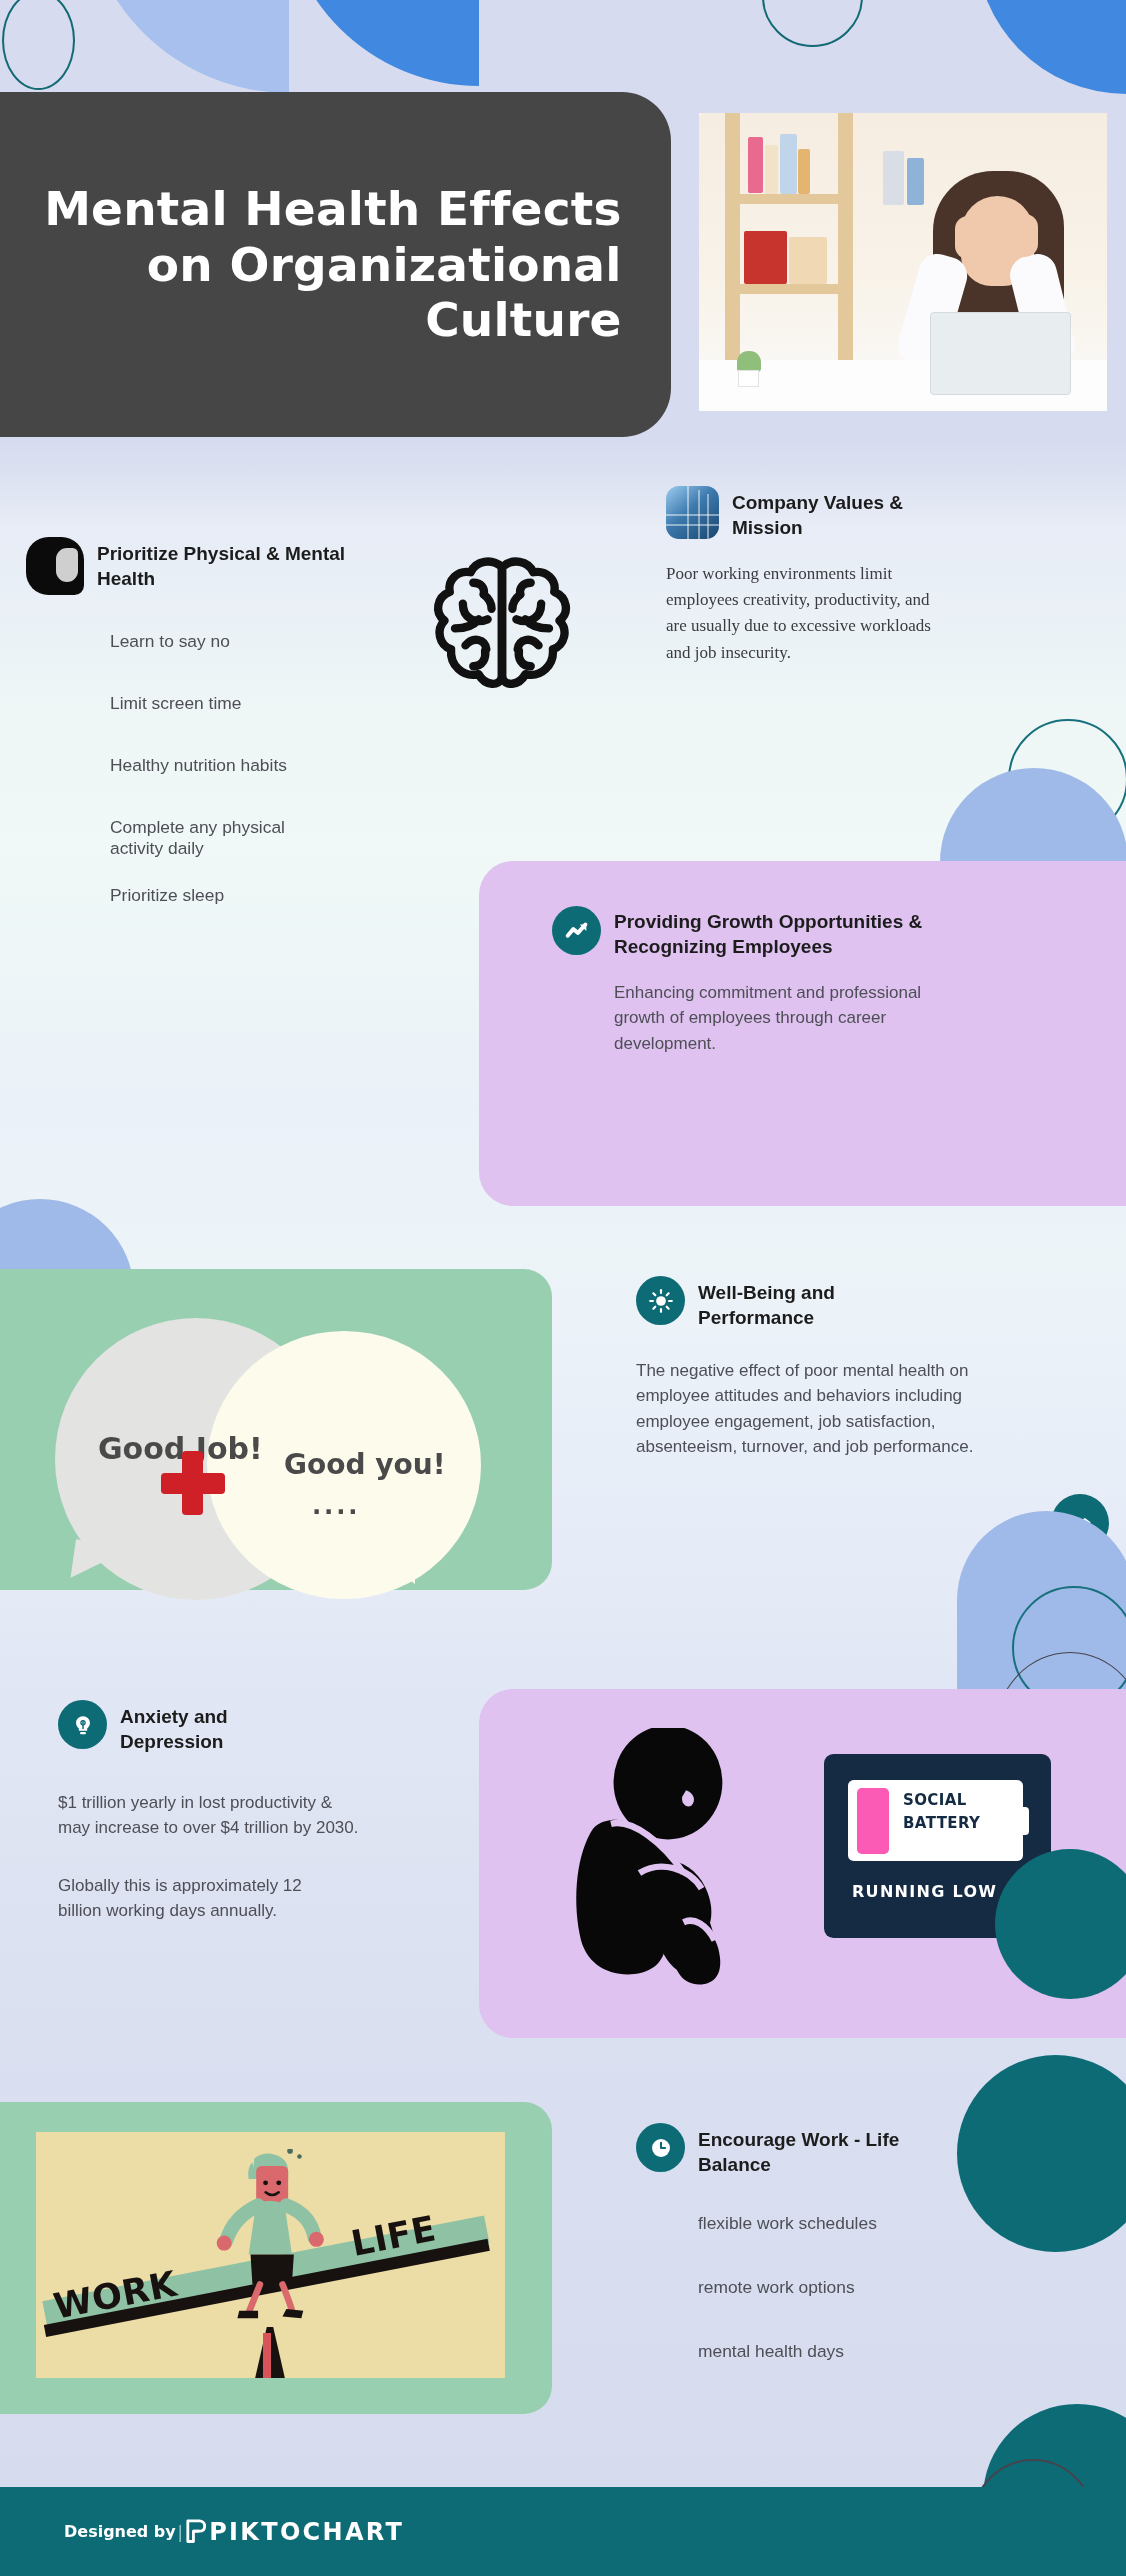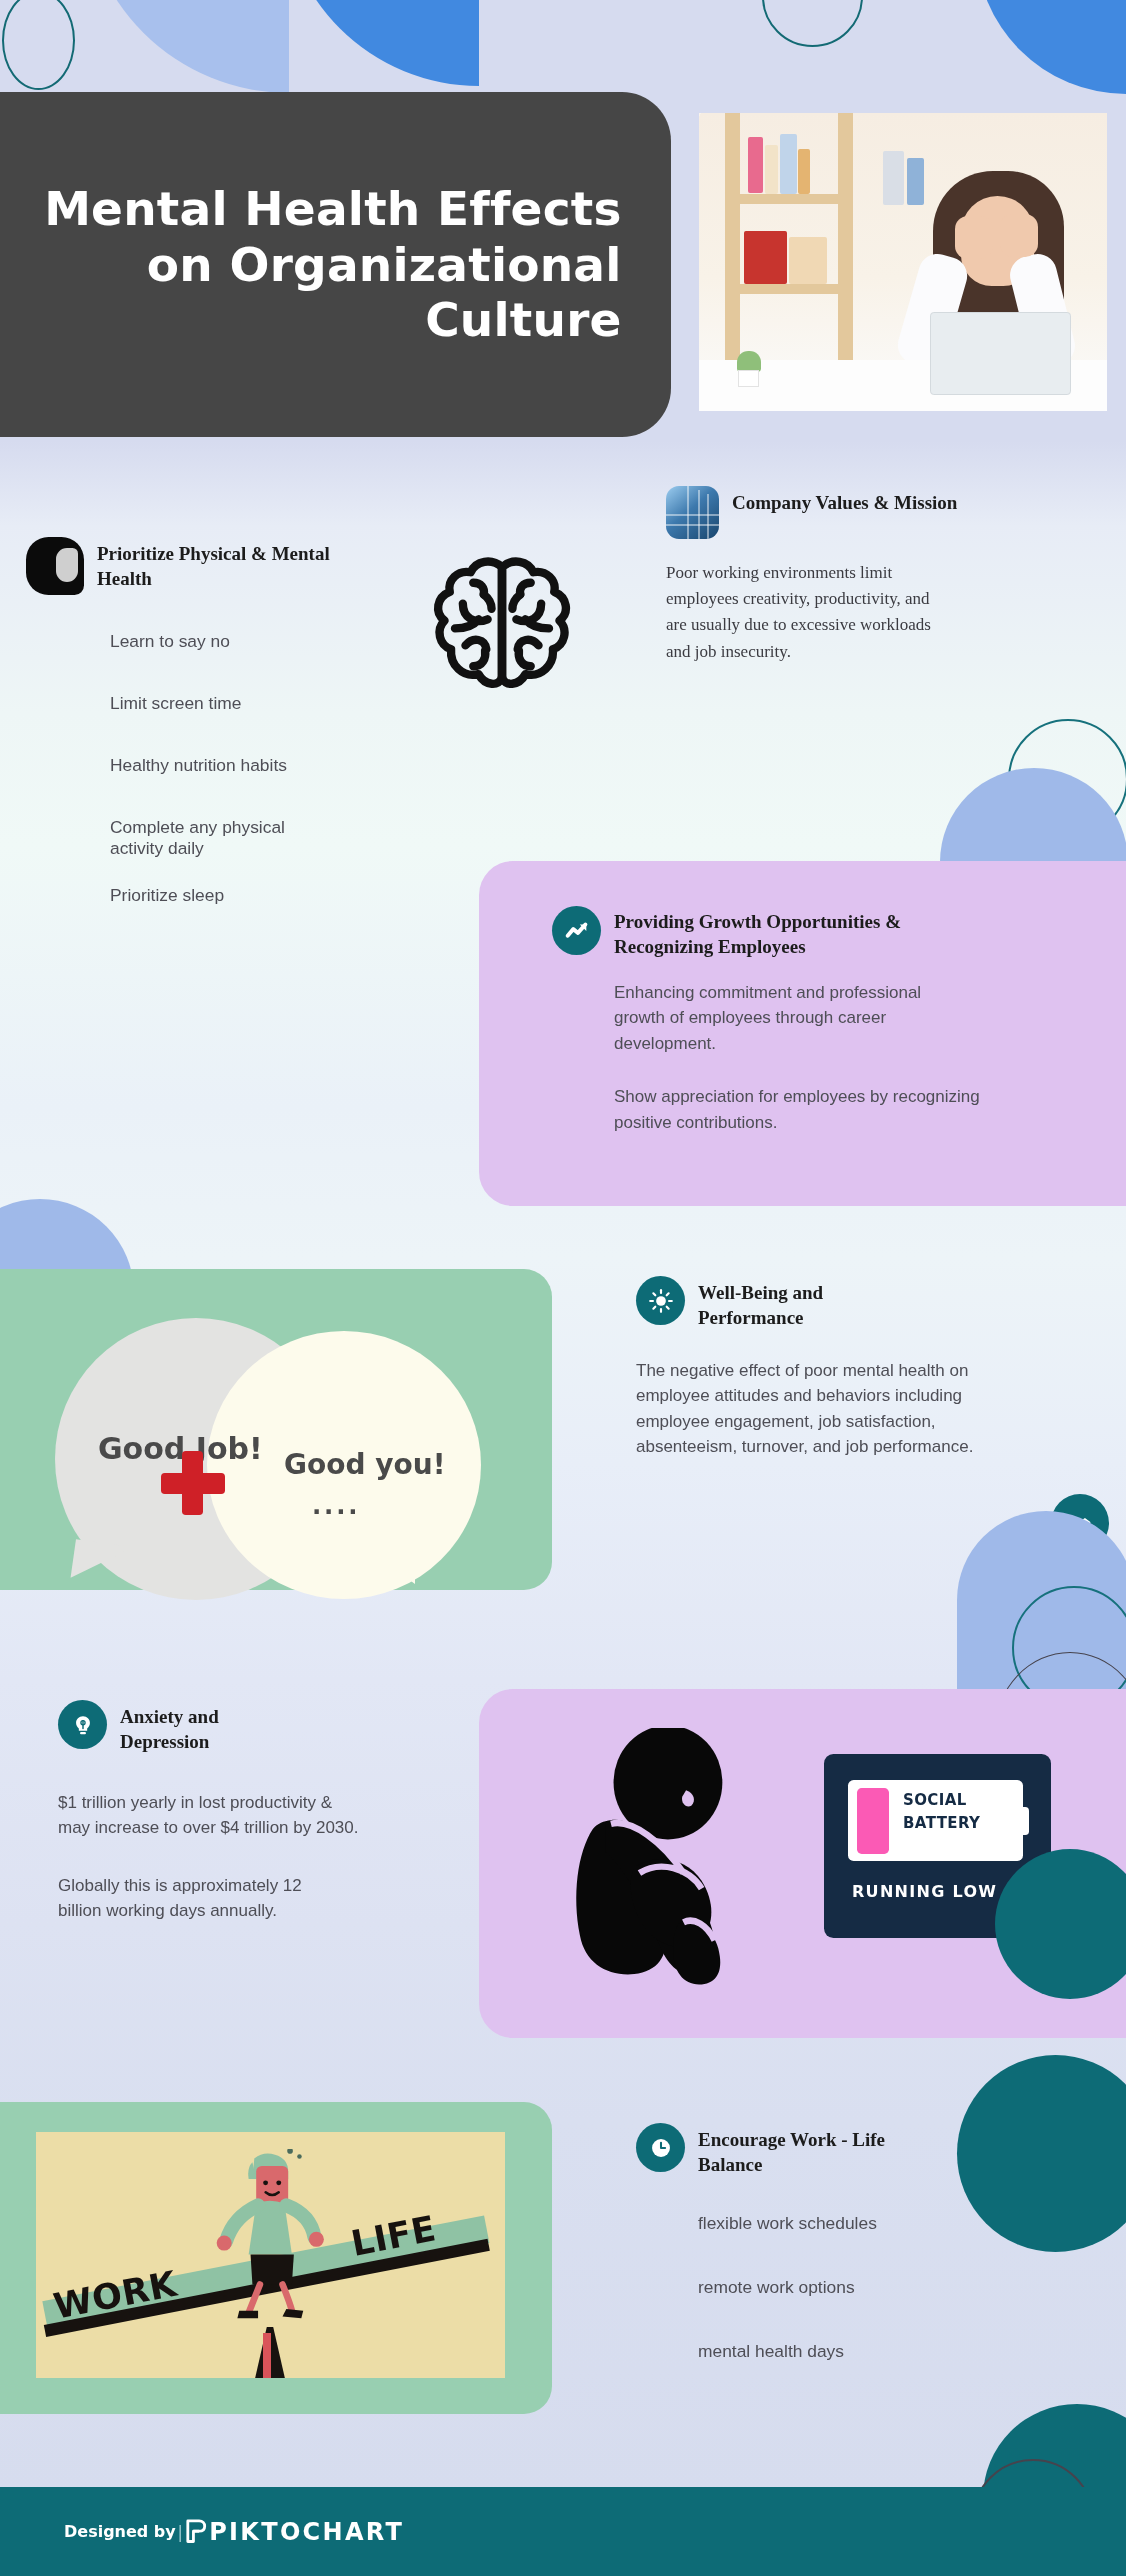--- a/index.html
+++ b/index.html
@@ -90,21 +90,21 @@
   .hp-laptop { position:absolute; right:36px; top:199px; width:141px; height:83px; background:#e8edf0; border-radius:3.8px; border:0.9px solid #d4dade; }
   .hp-desk { position:absolute; left:0; bottom:0; width:100%; height:51px; background:#fdfdfd; }
   .hp-plant { position:absolute; left:38px; bottom:39px; width:24.4px; height:20.6px; background:#8fbf7a; border-radius:11.3px 11.3px 3.8px 3.8px; }
   .hp-pot { position:absolute; left:39px; bottom:24.4px; width:20.6px; height:17px; background:#ffffff; border:0.9px solid #e3e3e3; }
 
   
   .sec { position:absolute; }
   .head-row { display:flex; align-items:flex-start; gap:13px; }
   .head-title {
     font-weight:bold; font-size:19px; line-height:1.32; color:#1c1c1c;
-    font-family:Liberation Serif, serif;
+    font-family:Liberation Sans, sans-serif;
   }
   .body-sans { font-size:17px; line-height:1.5; color:#4e4e56; }
   .body-serif { font-family:"Liberation Serif", serif; font-size:17px; line-height:1.55; color:#3b3b41; }
   .bullet { font-size:17.4px; color:#4e4e56; }
 
   
   .badge { width:49px; height:49px; border-radius:50%; background:#0d6b76;
            flex:0 0 49px; display:flex; align-items:center; justify-content:center; }
   .badge svg { display:block; }
 
@@ -273,21 +273,20 @@
       <div class="badge">
         <svg viewBox="0 0 30 30" width="28" height="28">
           <path d="M5 20 L11 13 L16 17 L24 8" fill="none" stroke="#ffffff" stroke-width="4.2" stroke-linecap="round" stroke-linejoin="round"></path>
           <path d="M18 8 L25 8 L25 15 Z" fill="#ffffff"></path>
         </svg>
       </div>
       <div class="head-title" style="width:338px; padding-top:2.8px;">Providing Growth Opportunities &amp; Recognizing Employees</div>
     </div>
     <div style="padding-left:135px; padding-top:20.6px;">
       <div class="body-sans" style="width:310px;">Enhancing commitment and professional growth of employees through career development.</div>
-      <div class="body-sans" style="width:404px; margin-top:28px;">Show appreciation for employees by recognizing positive contributions.</div>
     </div>
   </div>
 
   <div class="shape blue-lt-3"></div>
 
   <div class="card-green" style="left:-28px; top:1269px; width:580px; height:321px;">
     <div class="bub" style="left:83px; top:49px; width:282px; height:282px; background:#e3e3e1;"></div>
     <div style="position:absolute; left:101px; top:274px; width:0; height:0;
                 border-left:58px solid #e3e3e1; border-bottom:39px solid transparent;
                 transform:rotate(8deg);"></div>

